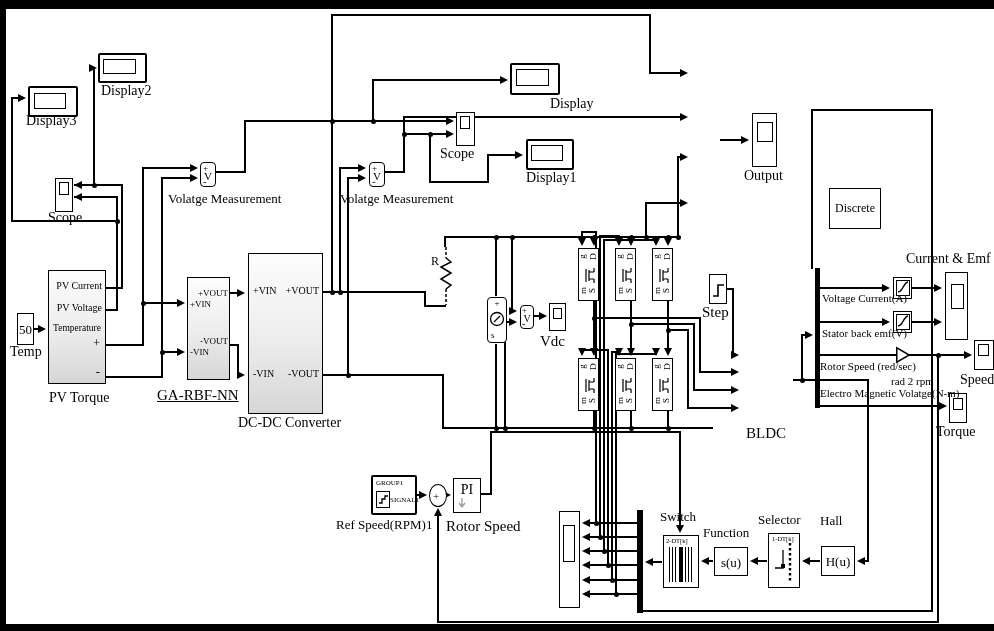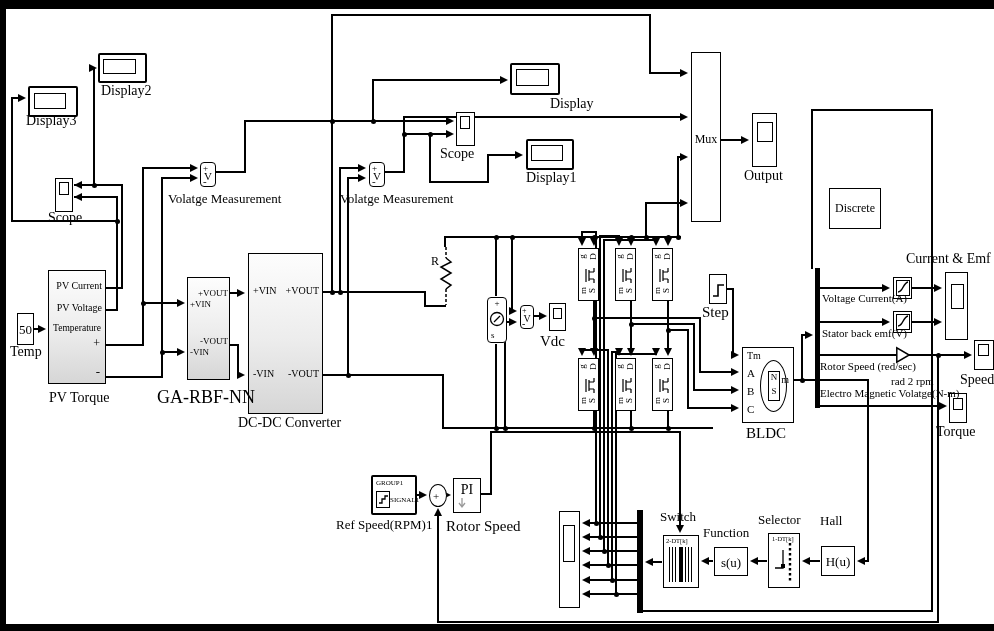--- a/index.html
+++ b/index.html
@@ -306,23 +306,20 @@
     </div>
     <div class="blk" style="left: 456px; top: 112px; width: 19px; height: 34px;">
       <div class="inner" style="left: 3px; top: 3px; width: 10px; height: 13px; border-width: 1.5px;"></div>
     </div>
     <div class="blk disp" style="left: 510px; top: 63px; width: 50px; height: 32px;">
       <div class="inner" style="left: 4px; top: 4px; width: 33px; height: 17px;"></div>
     </div>
     <div class="blk disp" style="left: 526px; top: 139px; width: 48px; height: 31px;">
       <div class="inner" style="left: 3px; top: 4px; width: 32px; height: 16px;"></div>
     </div>
-    <div class="blk" style="left: 691px; top: 52px; width: 30px; height: 170px;">
-      <span class="btxt" style="font-size: 12px; top: 80px; left: 0px; width: 100%; text-align: center;">Mux</span>
-    </div>
     <div class="blk" style="left: 752px; top: 113px; width: 25px; height: 54px;">
       <div class="inner" style="left: 4px; top: 8px; width: 16px; height: 20px; border-width: 1.5px;"></div>
     </div>
     <div class="blk" style="left: 829px; top: 188px; width: 52px; height: 41px;">
       <span class="btxt" style="font-size: 12px; top: 13px; left: 0px; width: 100%; text-align: center;">Discrete</span>
     </div>
     <div class="" style="position: absolute; left: 438px; top: 246px; width: 16px; height: 60px;">
       <svg width="16" height="60" style="left: 0px; top: 0px;">
         <path d="M8 1 V12" stroke="#000" stroke-width="1.5" stroke-dasharray="3 2" fill="none"></path>
         <path d="M8 12 L13 16 L3 21 L13 27 L3 33 L13 39 L8 43" stroke="#000" stroke-width="1.5" fill="none"></path>
@@ -396,33 +393,20 @@
       <span class="btxt" style="left: 1px; top: 37px; font-size: 9px; transform: rotate(-90deg);">m</span>
       <span class="btxt" style="left: 11px; top: 37px; font-size: 9px; transform: rotate(-90deg);">S</span>
       <svg width="21" height="53" style="left: 0px; top: 0px;">
         <path d="M7 20 V33 M10 21 V32 M10 23 H15 M10 30 H15 M15 23 V19 M15 30 V34" stroke="#000" stroke-width="1.2" fill="none"></path>
       </svg>
     </div>
     <div class="blk" style="left: 709px; top: 274px; width: 18px; height: 30px;">
       <svg width="18" height="30" style="left: 0px; top: 0px;">
         <path d="M3 21 H8 V10 H14" stroke="#000" stroke-width="1.6" fill="none"></path>
       </svg>
-    </div>
-    <div class="blk" style="left: 742px; top: 347px; width: 52px; height: 76px;">
-      <span class="btxt" style="font-size: 10px; top: 3px; left: 4px;">Tm</span>
-      <span class="btxt" style="font-size: 11px; top: 20px; left: 4px;">A</span>
-      <span class="btxt" style="font-size: 11px; top: 38px; left: 4px;">B</span>
-      <span class="btxt" style="font-size: 11px; top: 56px; left: 4px;">C</span>
-      <span class="btxt" style="font-size: 10px; top: 27px; right: 4px;">m</span>
-      <div class="" style="position: absolute; left: 17px; top: 12px; width: 27px; height: 52px; border: 1.6px solid rgb(0, 0, 0); border-radius: 50%; box-sizing: border-box;">
-        <div class="" style="position: absolute; left: 7px; top: 10px; width: 12px; height: 30px; border: 1.5px solid rgb(0, 0, 0); box-sizing: border-box; text-align: center;">
-          <span class="btxt" style="left: 0px; width: 100%; text-align: center; top: 1px; font-size: 9px;">N</span>
-          <span class="btxt" style="left: 0px; width: 100%; text-align: center; top: 15px; font-size: 9px;">S</span>
-        </div>
-      </div>
     </div>
     <div class="bar" style="left: 815px; top: 268px; width: 5px; height: 140px;"></div>
     <div class="blk" style="left: 893px; top: 277px; width: 19px; height: 22px;">
       <svg width="19" height="22" style="left: 0px; top: 0px;">
         <rect x="2.5" y="2.5" width="13" height="15" stroke="#000" stroke-width="1" fill="none"></rect>
         <path d="M4 14 C9 14 9 5 14 4" stroke="#000" stroke-width="1.3" fill="none"></path>
       </svg>
     </div>
     <div class="blk" style="left: 893px; top: 311px; width: 19px; height: 22px;">
       <svg width="19" height="22" style="left: 0px; top: 0px;">
@@ -491,21 +475,21 @@
     <span class="lbl" style="left: 101px; top: 84px; font-size: 14px;">Display2</span>
     <span class="lbl" style="left: 48px; top: 211px; font-size: 14px;">Scope</span>
     <span class="lbl" style="left: 168px; top: 192px; font-size: 13px;">Volatge Measurement</span>
     <span class="lbl" style="left: 340px; top: 192px; font-size: 13px;">Volatge Measurement</span>
     <span class="lbl" style="left: 440px; top: 147px; font-size: 14px;">Scope</span>
     <span class="lbl" style="left: 516px; top: 97px; font-size: 14px; margin-left: 34px;">Display</span>
     <span class="lbl" style="left: 526px; top: 171px; font-size: 14px;">Display1</span>
     <span class="lbl" style="left: 744px; top: 169px; font-size: 14px;">Output</span>
     <span class="lbl" style="left: 49px; top: 391px; font-size: 14px;">PV Torque</span>
     <span class="lbl" style="left: 10px; top: 345px; font-size: 14px;">Temp</span>
-    <span class="lbl" style="left: 157px; top: 388px; font-size: 18px;">GA-RBF-NN</span>
+    <span class="lbl" style="left: 157px; top: 388px; font-size: 15px; text-decoration: underline;">GA-RBF-NN</span>
     <span class="lbl" style="left: 238px; top: 416px; font-size: 14px;">DC-DC Converter</span>
     <span class="lbl" style="left: 431px; top: 255px; font-size: 12px;">R</span>
     <span class="lbl" style="left: 540px; top: 334px; font-size: 15px;">Vdc</span>
     <span class="lbl" style="left: 702px; top: 305px; font-size: 15px;">Step</span>
     <span class="lbl" style="left: 746px; top: 426px; font-size: 15px;">BLDC</span>
     <span class="lbl" style="left: 906px; top: 252px; font-size: 14px; text-align: right;">Current &amp; Emf</span>
     <span class="lbl" style="left: 822px; top: 293px; font-size: 11px;">Voltage Current(A)</span>
     <span class="lbl" style="left: 822px; top: 328px; font-size: 11px;">Stator back emf(V)</span>
     <span class="lbl" style="left: 820px; top: 361px; font-size: 11px;">Rotor Speed (red/sec)</span>
     <span class="lbl" style="left: 891px; top: 376px; font-size: 11px;">rad 2 rpm</span>

